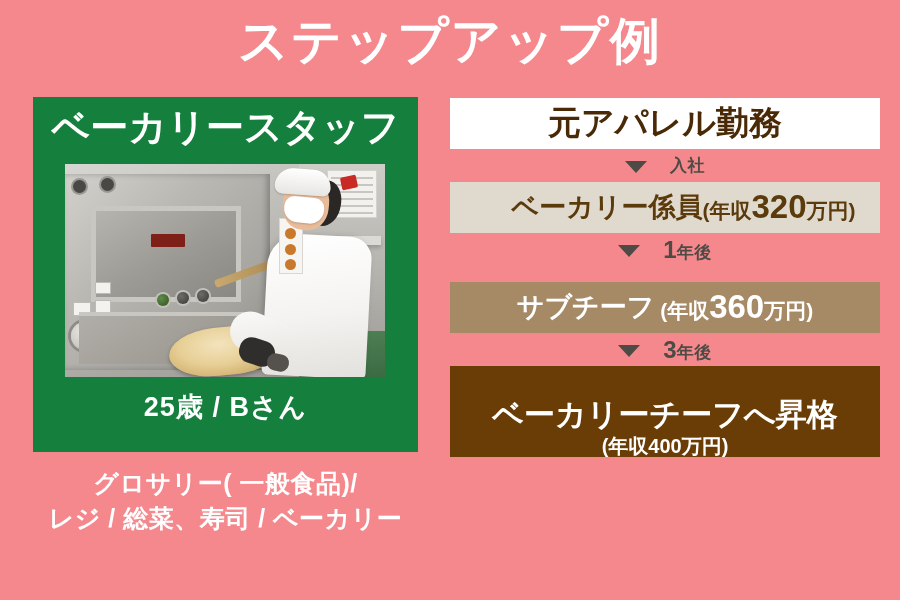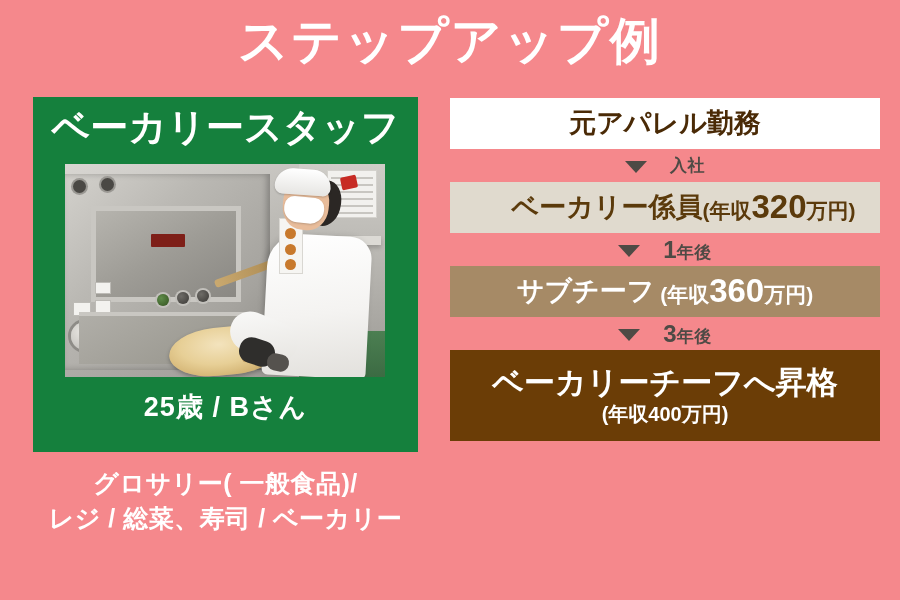--- a/index.html
+++ b/index.html
@@ -260,21 +260,21 @@
     line-height: 1.12;
     white-space: nowrap;
   }
   .flow-bar.white {
     background: #FFFFFF;
     color: #4A2A06;
     height: 51px;
     display: flex;
     align-items: center;
     justify-content: center;
-    font-size: 27px;
+    font-size: 33px;
     font-weight: 700;
   }
   .flow-bar.beige {
     background: #E0DACE;
     color: #5B3A0B;
     height: 51px;
     display: flex;
     align-items: center;
     justify-content: center;
     font-size: 27px;
@@ -283,29 +283,30 @@
   }
   .flow-bar.brown {
     background: #A68A66;
     color: #FFFFFF;
     height: 51px;
     display: flex;
     align-items: center;
     justify-content: center;
     font-size: 27px;
     font-weight: 700;
+    margin-top: 16px;
   }
   .flow-bar.darkbrown {
     background: #6B3D06;
     color: #FFFFFF;
     height: 91px;
     display: flex;
     flex-direction: column;
     align-items: center;
-    justify-content: center;
+    justify-content: flex-end;
     font-size: 31px;
     font-weight: 700;
     gap: 2px;
   }
   .flow-bar.darkbrown .line2 {
     font-size: 20px;
     font-weight: 700;
   }
   .salary {
     font-size: 21px;

